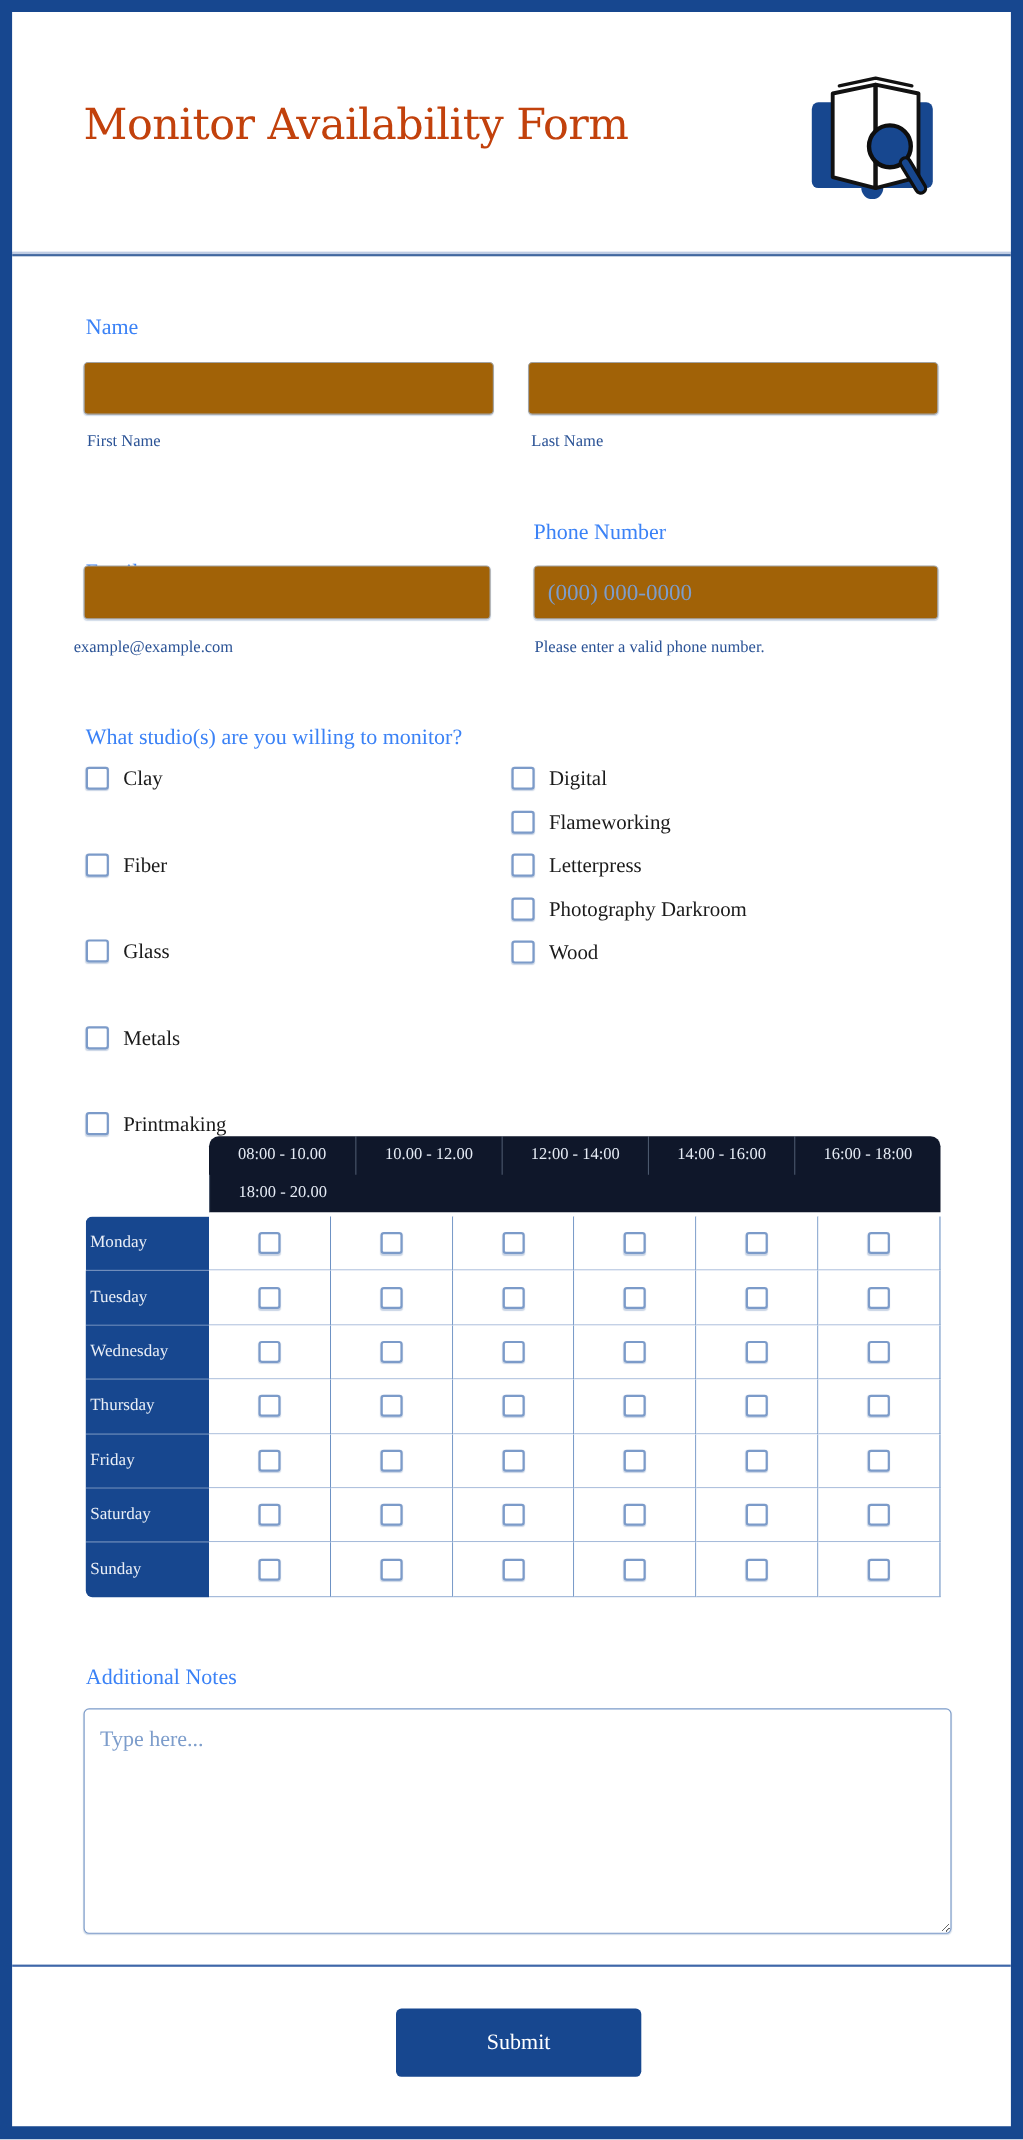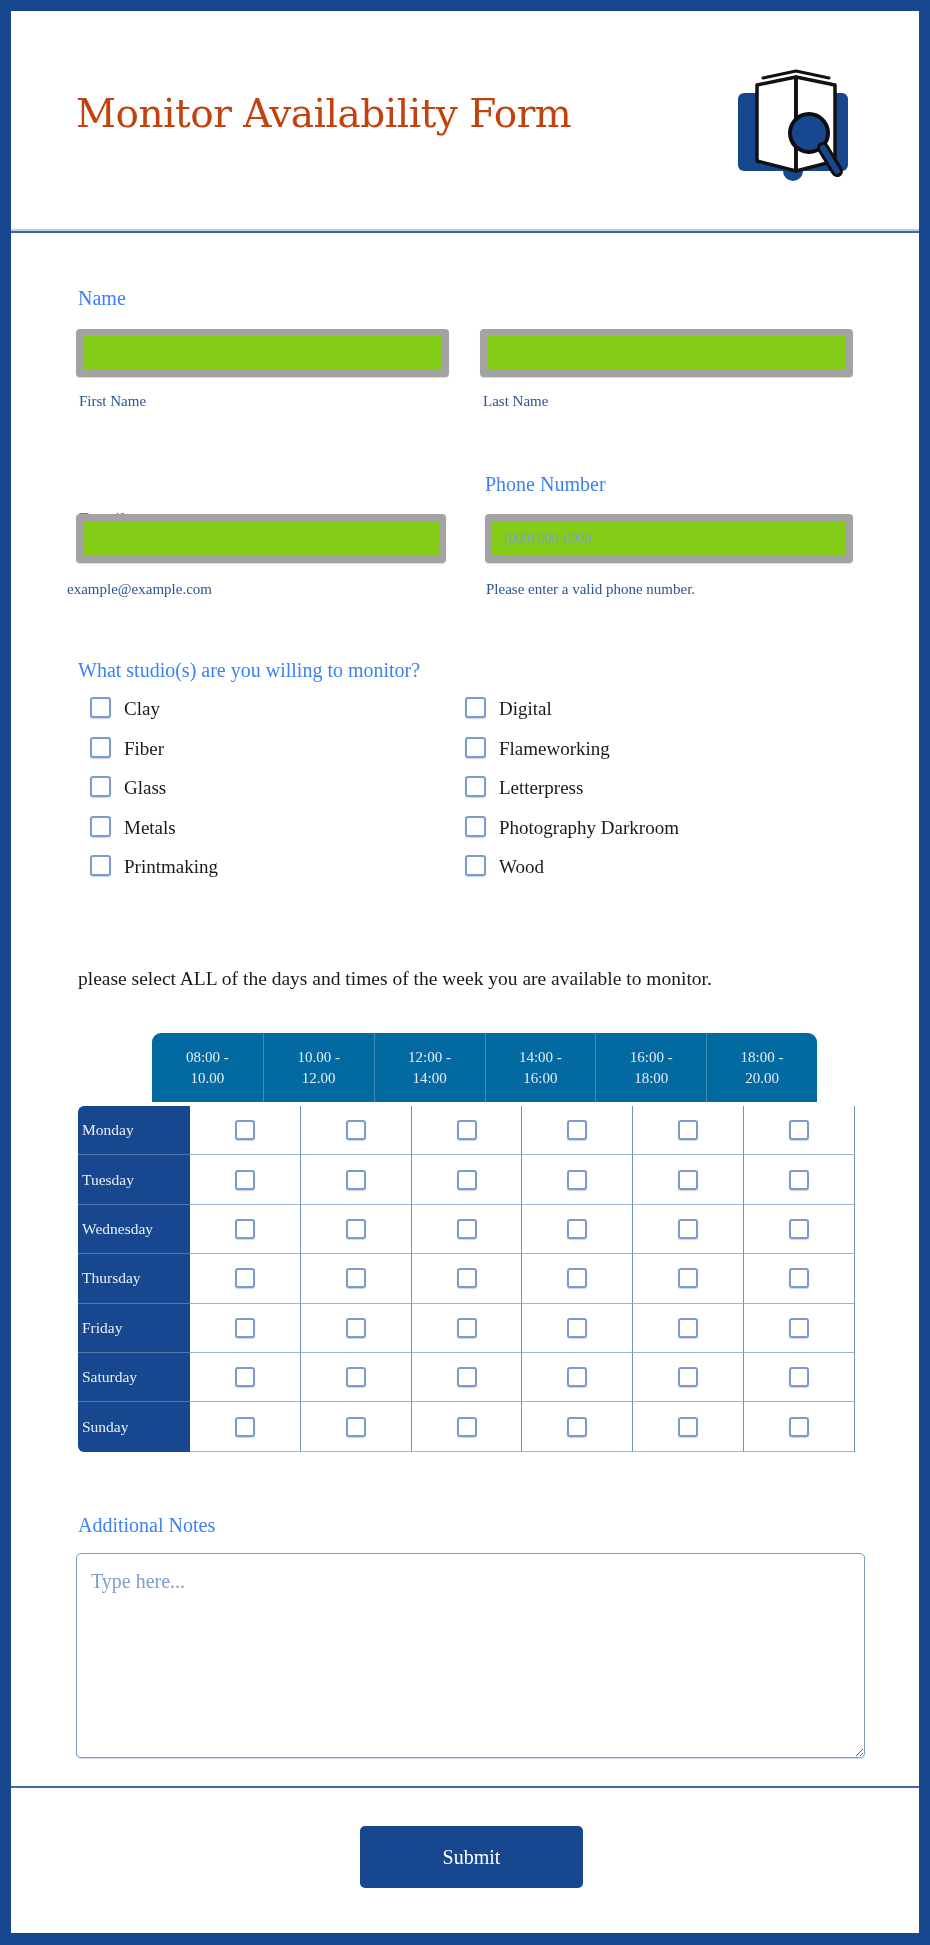--- a/index.html
+++ b/index.html
@@ -20,23 +20,23 @@
   .header-divider {
     position:absolute; left:0; right:0; top:218px; height:2px;
     background:#41679f; border-top:2px solid #c0cde4;
   }
 
   
   .field-label { position:absolute; font-size:20px; color:#3b82f6; }
   .sub-label   { position:absolute; font-size:15px; color:#2b5396; }
   .text-input {
     position:absolute; box-sizing:border-box; height:48px;
-    border:7px solid #a3a3a3; border-radius:4px; background:#84cc16;
+    border:1px solid #a3a3a3; border-radius:4px; background:#a16207;
     box-shadow:0 1px 1px rgba(120,148,190,0.35);
-    font-family:inherit; font-size:14px; color:#1a1a1a; padding:0 12px; outline:none;
+    font-family:inherit; font-size:21px; color:#1a1a1a; padding:0 12px; outline:none;
   }
   .text-input::placeholder { color:#7d9dcb; opacity:1; }
 
   
   .lbl-name   { left:67px; top:276px; }
   .in-first   { left:65px; top:318px; width:373px; }
   .in-last    { left:469px; top:318px; width:373px; }
   .sub-first  { left:68px; top:382px; }
   .sub-last   { left:472px; top:382px; }
 
@@ -44,40 +44,40 @@
   .lbl-email  { left:67px; top:462px;margin-top:36px; }
   .lbl-phone  { left:474px; top:462px; }
   .in-email   { left:65px; top:503px; width:370px; height:49px; }
   .in-phone   { left:474px; top:503px; width:368px; height:49px; }
   .sub-email  { left:56px; top:570px;text-align:right; }
   .sub-phone  { left:475px; top:570px; }
 
   
   .lbl-studios { left:67px; top:648px; }
   .studio-col { position:absolute; top:686px; display:grid; grid-auto-rows:39.5px; }
-  .studio-col.left  { left:79px; }
+  .studio-col.left  { left:67px;gap:39px; }
   .studio-col.right { left:454px; }
   .option-row { display:flex; align-items:flex-start; cursor:pointer; }
   .opt-checkbox {
     width:21px; height:21px; box-sizing:border-box; flex:0 0 21px;
     border:2px solid #7c9bc9; border-radius:3px; background:#fff;
     box-shadow:0 1px 1px rgba(120,148,190,0.4);
   }
   .opt-label { margin-left:13px; font-size:19px; line-height:23px; color:#1a1a1a; }
 
   
   .avail-prompt {
     position:absolute; left:67px; top:953px; width:655px; margin:0;
     font-size:19.5px; line-height:30px; color:#1a1a1a;
   }
   .avail-table { position:absolute; left:67px; top:1022px; width:777px; }
   .time-header-row {
-    margin-left:74px; width:665px; height:69px; box-sizing:border-box;
-    display:grid; grid-template-columns:repeat(6,1fr);
-    background:#0369a1; border-radius:9px 9px 0 0; overflow:hidden;
+    margin-left:112px; width:665px; height:69px; box-sizing:border-box;
+    display:grid; grid-template-columns:repeat(5,1fr);
+    background:#0f172a; border-radius:9px 9px 0 0; overflow:hidden;
   }
   .time-cell {
     display:flex; align-items:center; justify-content:center; text-align:center;
     font-size:15px; line-height:21px; color:#e6ecf6; padding:0 20px;
     border-left:1px solid rgba(190,208,235,0.35);
   }
   .time-cell:first-child { border-left:none; }
   .grid-body {
     margin-top:4px; display:grid;
     grid-template-columns:112px repeat(6,110.83px); grid-auto-rows:49.4px;
@@ -194,21 +194,20 @@
       <label class="option-row">
         <span class="opt-checkbox"></span>
         <span class="opt-label">Photography Darkroom</span>
       </label>
       <label class="option-row">
         <span class="opt-checkbox"></span>
         <span class="opt-label">Wood</span>
       </label>
     </div>
 
-  <p class="avail-prompt">please select ALL of the days and times of the week you are available to monitor.</p>
 
   <div class="avail-table">
     <div class="time-header-row">
         <div class="time-cell">08:00 - 10.00</div>
         <div class="time-cell">10.00 - 12.00</div>
         <div class="time-cell">12:00 - 14:00</div>
         <div class="time-cell">14:00 - 16:00</div>
         <div class="time-cell">16:00 - 18:00</div>
         <div class="time-cell">18:00 - 20.00</div>
       </div>

